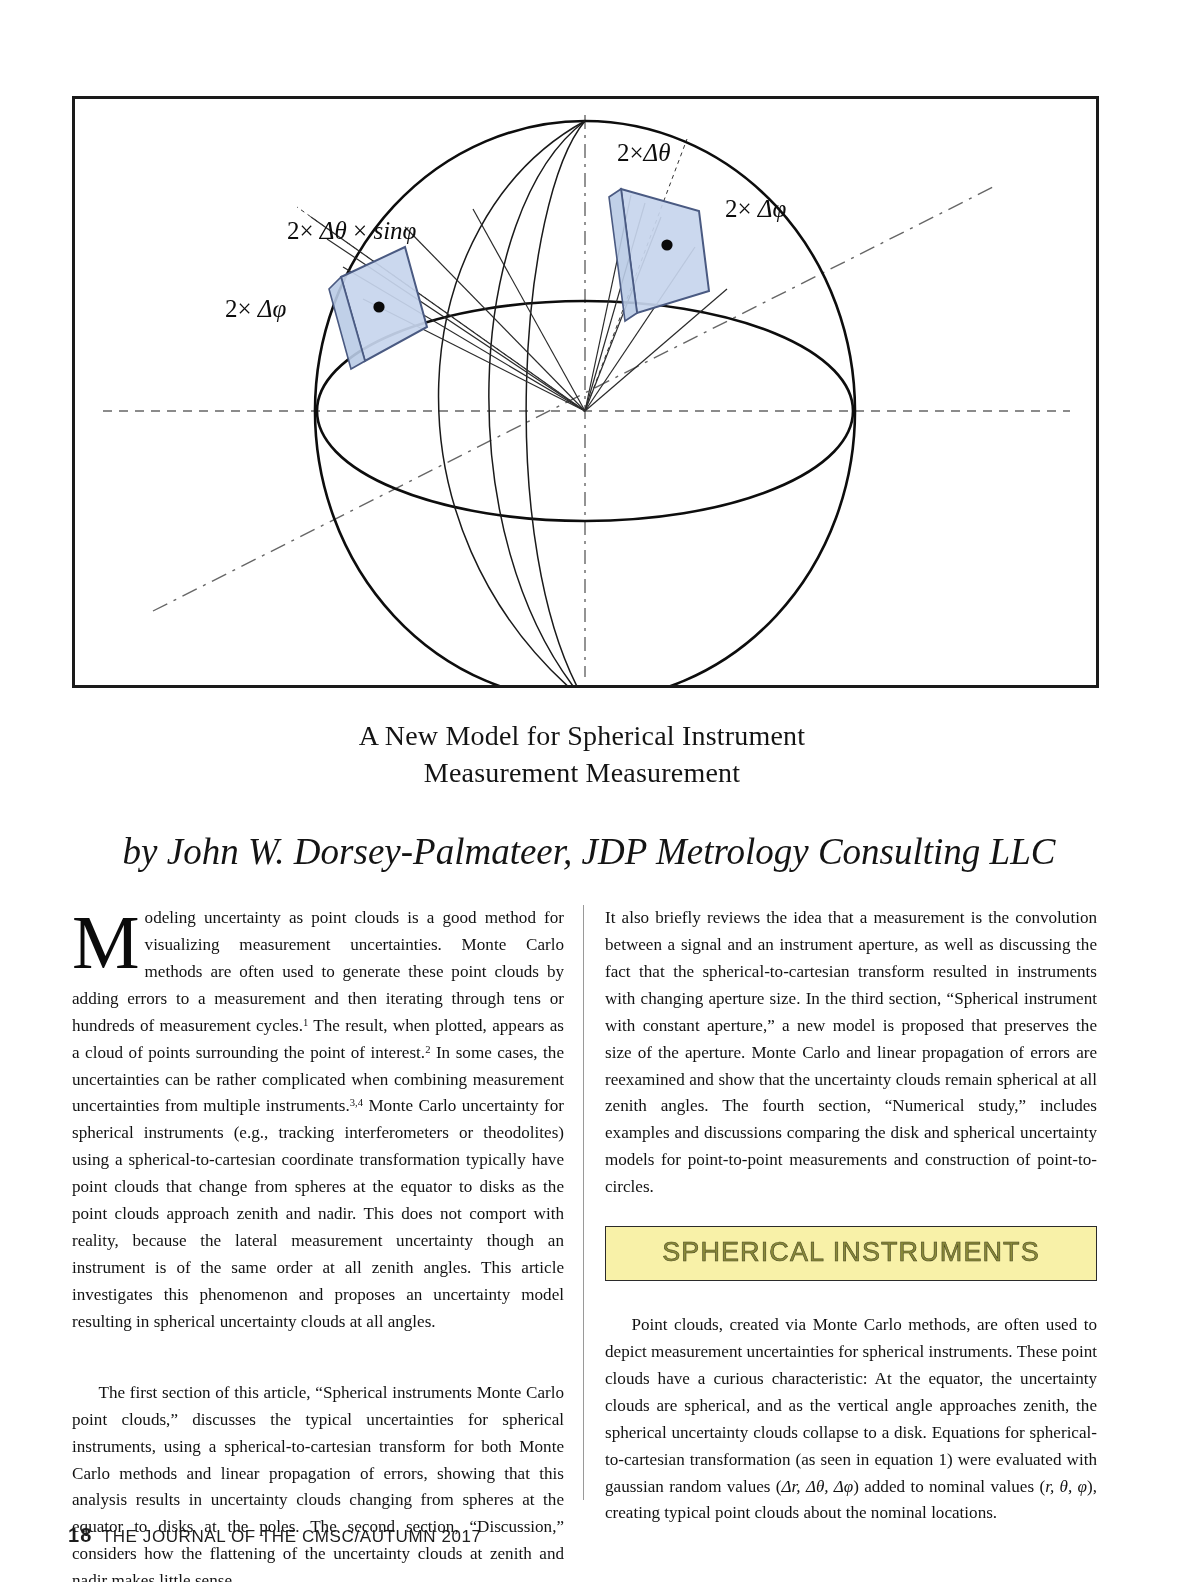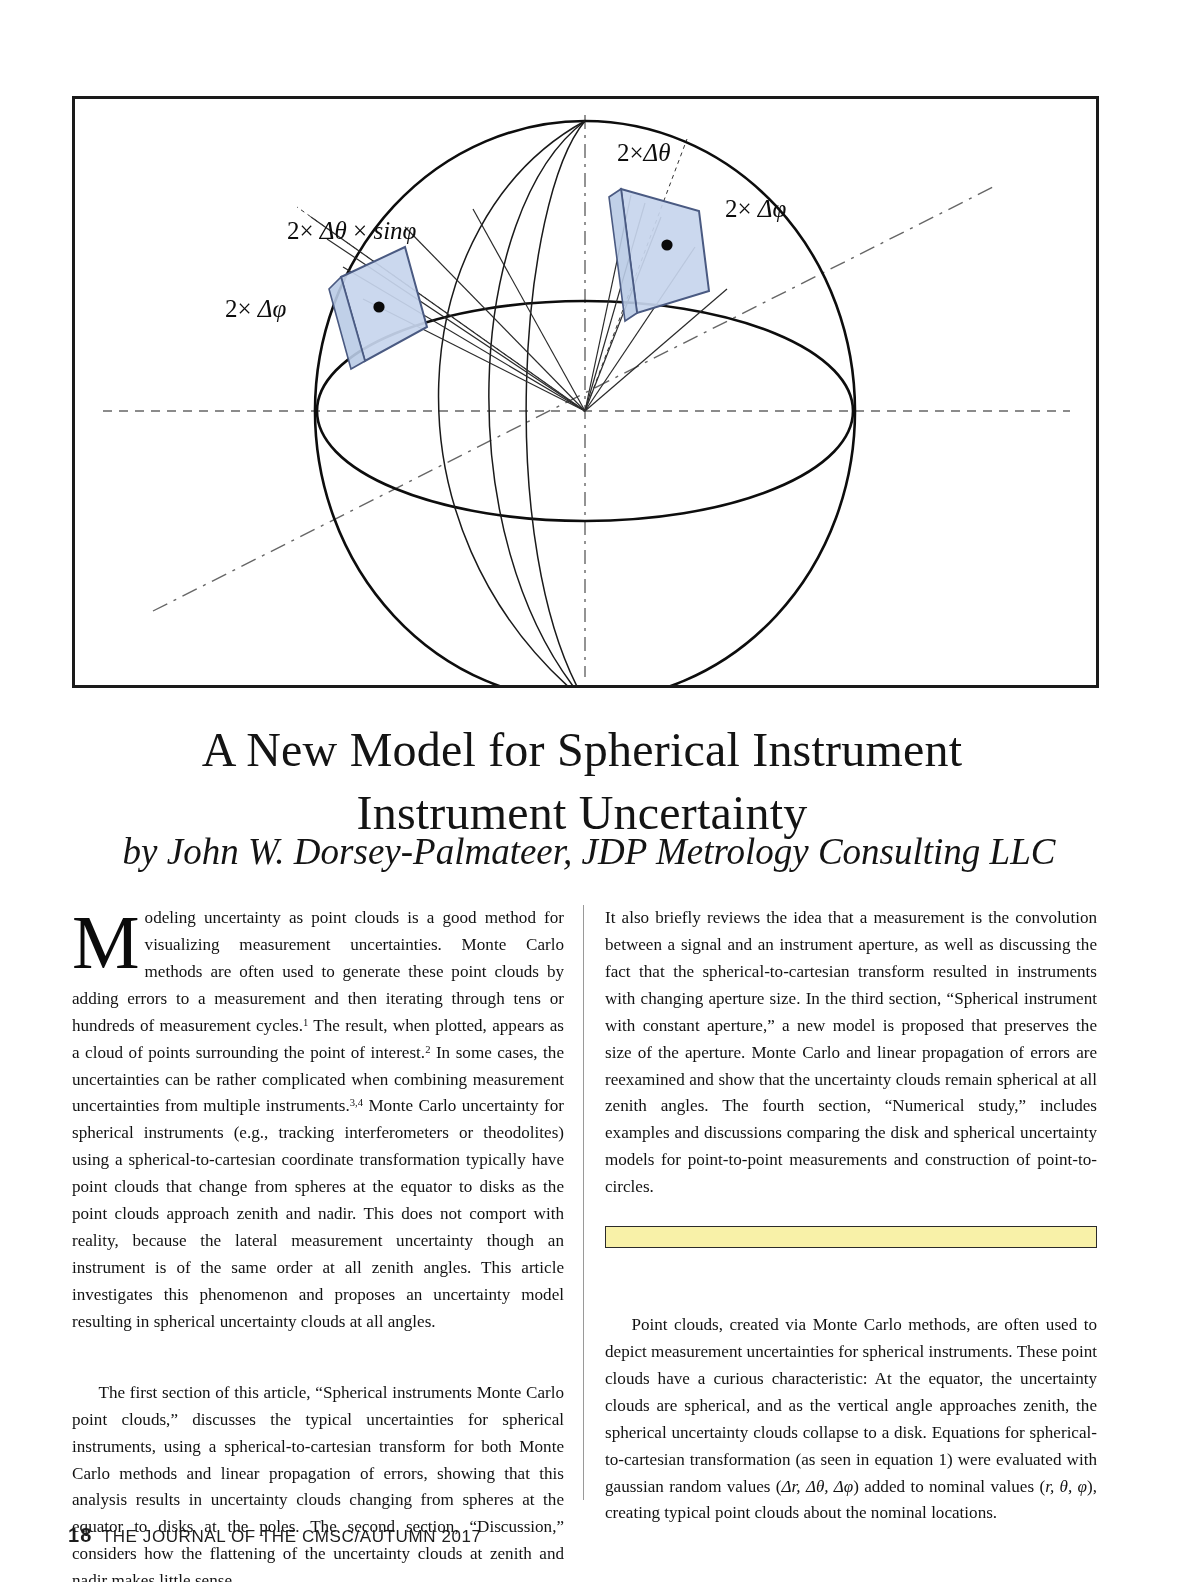--- a/index.html
+++ b/index.html
@@ -41,21 +41,21 @@
     font-style: italic;
   }
 
   
   .title {
     position: absolute;
     left: 0;
     top: 718px;
     width: 1164px;
     text-align: center;
-    font-size: 48px;
+    font-size: 28px;
     line-height: 1.32;
     font-weight: 400;
     letter-spacing: 0.2px;
     color: #141414;
   }
   .byline {
     position: absolute;
     left: 0;
     top: 830px;
     width: 1178px;
@@ -236,39 +236,40 @@
       </text>
       <text class="fig-label" x="650" y="118" text-anchor="start">
         <tspan>2× </tspan><tspan class="var">Δφ</tspan>
       </text>
     </g>
   </svg>
 </div>
 
 <div class="title">
   <span>A New Model for Spherical Instrument</span><br>
-  <span>Instrument Uncertainty</span>
+  <span>Measurement Measurement</span>
 </div>
 
 <div class="byline">by John W. Dorsey-Palmateer, JDP Metrology Consulting LLC</div>
 
 <div class="col-rule"></div>
 
 <div class="col col-left">
   <p>
     <span class="dropcap">M</span><span>odeling uncertainty as point clouds is a good method for visualizing measurement uncertainties. Monte Carlo methods are often used to generate these point clouds by adding errors to a measurement and then iterating through tens or hundreds of measurement cycles.</span><sup class="fn">1</sup><span> The result, when plotted, appears as a cloud of points surrounding the point of interest.</span><sup class="fn">2</sup><span> In some cases, the uncertainties can be rather complicated when combining measurement uncertainties from multiple instruments.</span><sup class="fn">3,4</sup><span> Monte Carlo uncertainty for spherical instruments (e.g., tracking interferometers or theodolites) using a spherical-to-cartesian coordinate transformation typically have point clouds that change from spheres at the equator to disks as the point clouds approach zenith and nadir. This does not comport with reality, because the lateral measurement uncertainty though an instrument is of the same order at all zenith angles. This article investigates this phenomenon and proposes an uncertainty model resulting in spherical uncertainty clouds at all angles.</span>
   </p>
   <p>The first section of this article, “Spherical instruments Monte Carlo point clouds,” discusses the typical uncertainties for spherical instruments, using a spherical-to-cartesian transform for both Monte Carlo methods and linear propagation of errors, showing that this analysis results in uncertainty clouds changing from spheres at the equator to disks at the poles. The second section, “Discussion,” considers how the flattening of the uncertainty clouds at zenith and nadir makes little sense.</p>
 </div>
 
 <div class="col col-right">
   <p>It also briefly reviews the idea that a measurement is the convolution between a signal and an instrument aperture, as well as discussing the fact that the spherical-to-cartesian transform resulted in instruments with changing aperture size. In the third section, “Spherical instrument with constant aperture,” a new model is proposed that preserves the size of the aperture. Monte Carlo and linear propagation of errors are reexamined and show that the uncertainty clouds remain spherical at all zenith angles. The fourth section, “Numerical study,” includes examples and discussions comparing the disk and spherical uncertainty models for point-to-point measurements and construction of point-to-circles.</p>
 </div>
 
 <div class="section-banner">
+  <span class="line">SPHERICAL INSTRUMENTS</span>
 </div>
 
 <div class="right-tail">
   <p><span>Point clouds, created via Monte Carlo methods, are often used to depict measurement uncertainties for spherical instruments. These point clouds have a curious characteristic: At the equator, the uncertainty clouds are spherical, and as the vertical angle approaches zenith, the spherical uncertainty clouds collapse to a disk. Equations for spherical-to-cartesian transformation (as seen in equation 1) were evaluated with gaussian random values (</span><span class="sym ital">Δr, Δθ, Δφ</span><span>) added to nominal values (</span><span class="sym ital">r, θ, φ</span><span>), creating typical point clouds about the nominal locations.</span>
   </p>
 </div>
 
 <div class="footer">
   <span class="pagenum">18</span><span>THE JOURNAL OF THE CMSC/AUTUMN 2017</span>
 </div>

